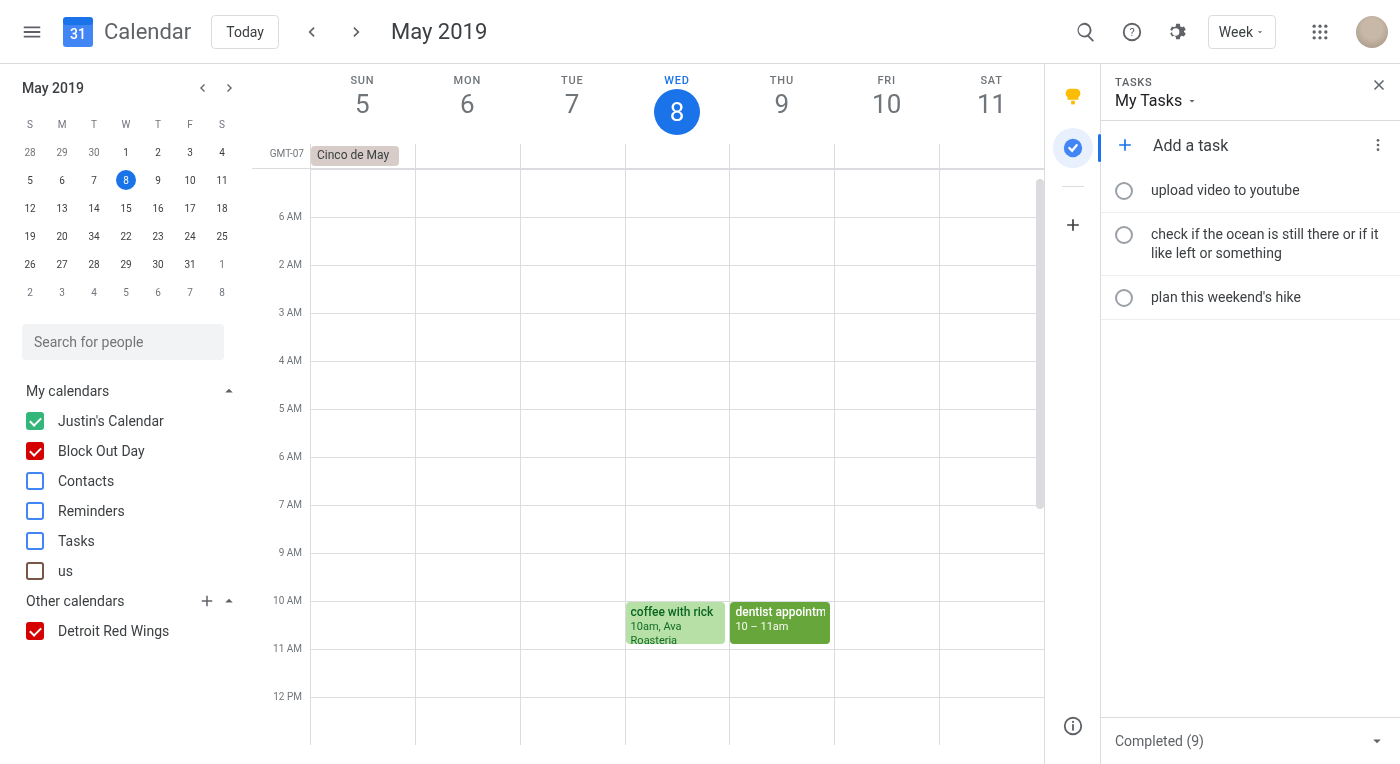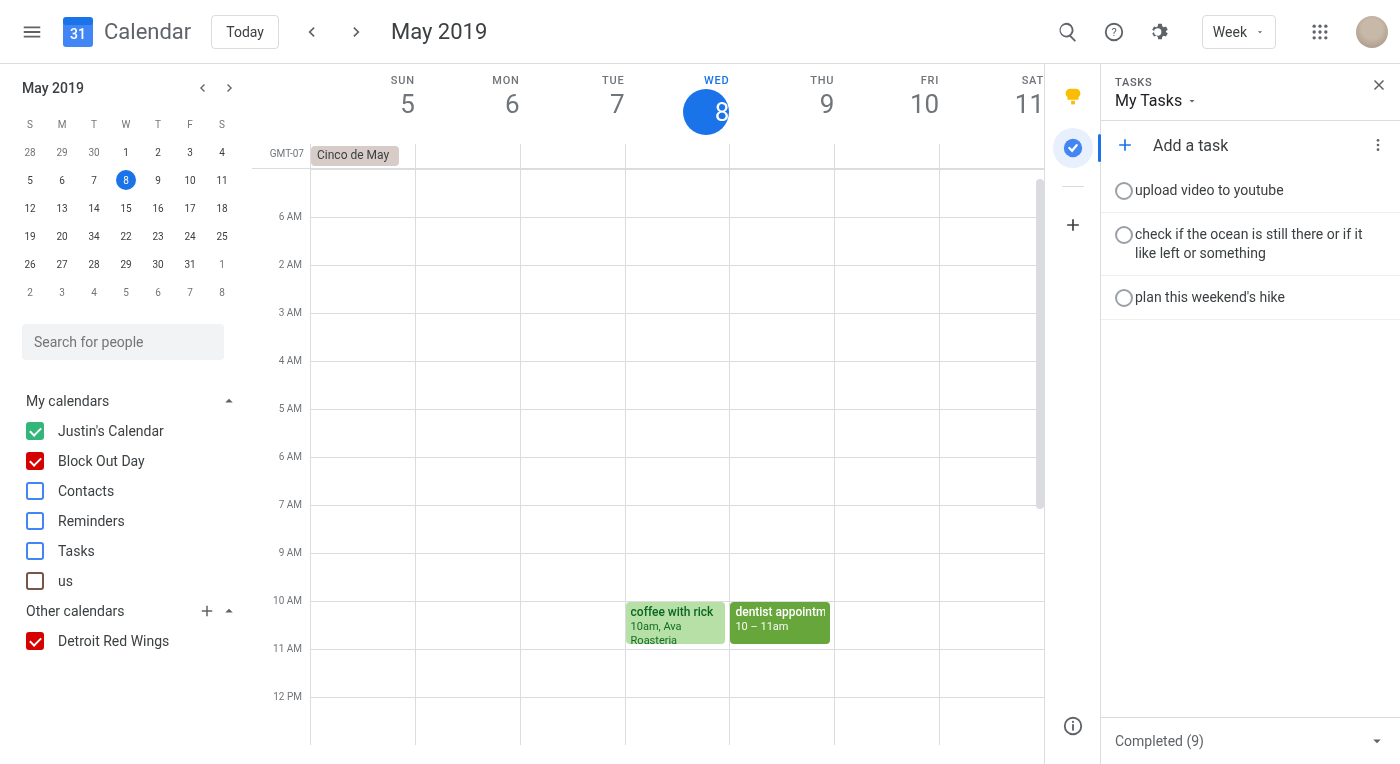--- a/index.html
+++ b/index.html
@@ -4,44 +4,44 @@
 <style>
 *{box-sizing:border-box;margin:0;padding:0;font-family:'Google Sans',Roboto,Arial,sans-serif}
 body{width:1400px;height:764px;overflow:hidden;background:#fff;color:#3c4043}
 .header{height:64px;display:flex;align-items:center;padding:0 12px;border-bottom:1px solid #dadce0;gap:6px}
 .icon-btn{width:40px;height:40px;border-radius:50%;display:flex;align-items:center;justify-content:center;cursor:pointer;color:#5f6368}
 .cal-logo{width:40px;height:40px;display:flex;align-items:center;justify-content:center}
 .app-title{font-size:22px;color:#5f6368;font-weight:400;margin-right:14px}
 .today-btn{border:1px solid #dadce0;border-radius:4px;padding:8px 14px;font-size:14px;color:#3c4043;cursor:pointer;background:#fff;margin-right:6px}
 .period-title{font-size:22px;color:#3c4043;margin-left:8px}
 .spacer{flex:1}
-.view-select{border:1px solid #dadce0;border-radius:4px;padding:8px 10px;font-size:14px;color:#3c4043;cursor:pointer;display:flex;align-items:center;gap:8px;margin-left:16px}
+.view-select{border:1px solid #dadce0;border-radius:4px;padding:8px 10px;font-size:14px;color:#3c4043;cursor:pointer;display:flex;align-items:center;gap:2px;margin-left:4px}
 .avatar{width:32px;height:32px;border-radius:50%;background:#e0e0e0;margin-left:10px;background:radial-gradient(circle at 50% 40%,#c8b8a8 40%,#9e8e7e 100%)}
 .main{display:flex;height:700px}
 .sidebar{width:252px;padding:10px 0 0 0;overflow-y:auto}
 .create-btn{margin:4px 0 20px 8px;display:inline-flex;align-items:center;gap:10px;border:1px solid #dadce0;border-radius:28px;padding:10px 22px 10px 14px;box-shadow:0 1px 3px rgba(60,64,67,.2);font-size:14px;color:#3c4043;cursor:pointer;background:#fff}
 .mini-header{display:flex;align-items:center;padding:0 8px 8px 22px;font-size:14px;color:#3c4043;font-weight:500}
 .mini-nav{margin-left:auto;display:flex}
 .mini-nav .icon-btn{width:28px;height:28px}
 .mini-cal{padding:0 14px 10px}
 .mini-row{display:flex}
 .mini-cell{width:32px;height:28px;display:flex;align-items:center;justify-content:center;font-size:10px;color:#70757a;cursor:pointer}
 .mini-cell.dh{color:#70757a;font-weight:400}
 .mini-cell.mo{color:#70757a}
 .mini-cell.cm{color:#3c4043}
 .mini-cell.today{background:#1a73e8;color:#fff;border-radius:50%;width:20px;height:20px;margin:4px 6px}
-.search-people{margin:8px 16px 26px 22px;background:#f1f3f4;border-radius:4px;padding:10px 12px;border:none;font-size:14px;color:#5f6368;width:202px}
+.search-people{margin:8px 16px 16px 22px;background:#f1f3f4;border-radius:4px;padding:10px 12px;border:none;font-size:14px;color:#5f6368;width:202px}
 .section-head{display:flex;align-items:center;padding:6px 14px 6px 26px;font-size:14px;color:#3c4043;cursor:pointer}
 .section-head .sp{margin-left:auto}
 .cal-item{display:flex;align-items:center;padding:6px 14px 6px 26px;font-size:14px;color:#3c4043;cursor:pointer;gap:14px}
 .chk{width:18px;height:18px;border-radius:3px;border:2px solid;display:flex;align-items:center;justify-content:center;flex-shrink:0}
 .chk.checked::after{content:"";width:5px;height:9px;border:solid #fff;border-width:0 2px 2px 0;transform:rotate(45deg);margin-top:-2px}
 .grid-wrap{flex:1;display:flex;flex-direction:column;position:relative;overflow:hidden}
 .day-header{display:flex;padding-left:58px;height:80px}
-.day-col{flex:1;text-align:right;padding-top:10px}
+.day-col{flex:1;text-align:center;padding-top:10px}
 .dow{font-size:11px;color:#70757a;letter-spacing:.8px;font-weight:500}
 .daynum{font-size:26px;color:#70757a;margin-top:2px}
 .day-col.today .dow{color:#1a73e8}
 .day-col.today .daynum{background:#1a73e8;color:#fff;border-radius:50%;width:46px;height:46px;line-height:46px;display:inline-block}
 .allday-row{display:flex;padding-left:0;border-bottom:1px solid #dadce0}
 .tz-label{width:58px;font-size:10px;color:#70757a;text-align:right;padding-right:6px;padding-top:4px}
 .allday-cells{flex:1;display:flex}
 .allday-cell{flex:1;border-left:1px solid #dadce0;height:24px;position:relative}
 .allday-event{position:absolute;left:0;right:16px;top:2px;height:20px;background:#d7ccc8;color:#3c4043;font-size:12px;padding:2px 6px;border-radius:4px;white-space:nowrap;overflow:hidden}
 .time-grid{flex:1;overflow-y:auto;position:relative}
@@ -62,21 +62,21 @@
 .rail-sep{width:22px;height:1px;background:#dadce0;margin:8px 0}
 .rail-info{margin-top:auto;margin-bottom:18px}
 .tasks-panel{width:300px;border-left:1px solid #dadce0;display:flex;flex-direction:column}
 .tasks-top{padding:12px 14px 10px;position:relative}
 .tasks-label{font-size:11px;color:#5f6368;letter-spacing:.7px;font-weight:500}
 .tasks-list-name{font-size:16px;color:#202124;display:flex;align-items:center;gap:4px;margin-top:2px;cursor:pointer}
 .tasks-close{position:absolute;right:12px;top:12px;cursor:pointer;color:#5f6368}
 .tasks-add-row{display:flex;align-items:center;padding:14px 14px;border-top:1px solid #dadce0;gap:18px;color:#1a73e8;cursor:pointer}
 .tasks-more{margin-left:auto;color:#5f6368}
 .task-items{flex:1;overflow-y:auto}
-.task-item{display:flex;gap:2px;padding:12px 14px;border-bottom:1px solid #eee;align-items:flex-start;cursor:pointer}
+.task-item{display:flex;gap:18px;padding:12px 14px;border-bottom:1px solid #eee;align-items:flex-start;cursor:pointer}
 .task-circle{width:18px;height:18px;border:2px solid #9aa0a6;border-radius:50%;flex-shrink:0;margin-top:1px}
 .task-text{font-size:14px;color:#3c4043;line-height:1.35}
 .tasks-completed{padding:14px;border-top:1px solid #dadce0;display:flex;align-items:center;font-size:14px;color:#5f6368;cursor:pointer}
 svg{display:block}
 .hdr-gap{width:12px}
 </style>
 </head>
 <body>
 
 <div class="header">

